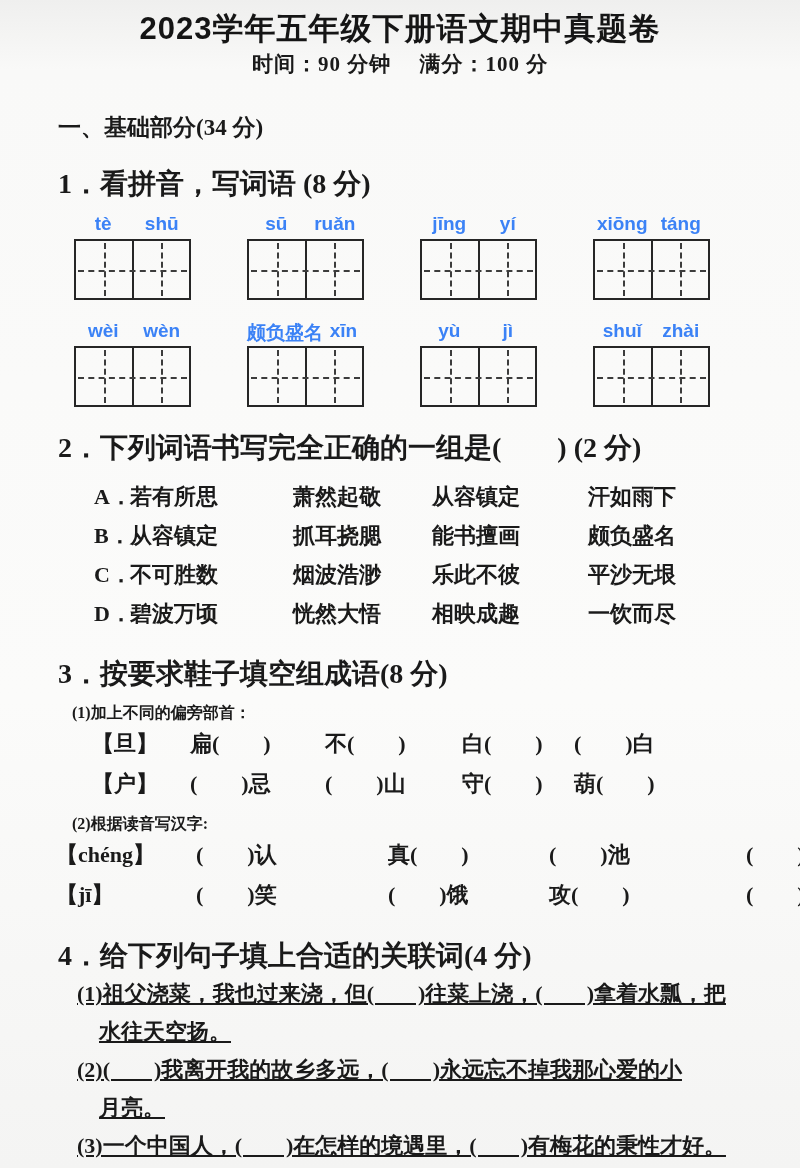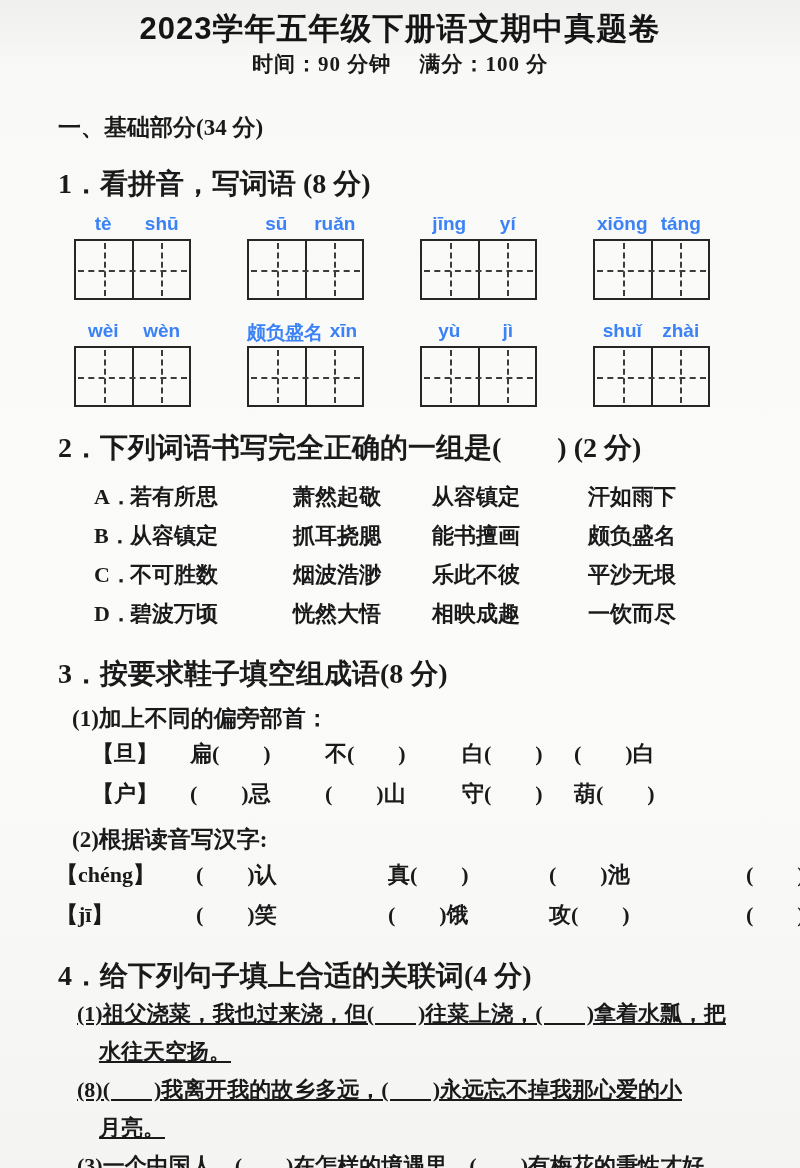--- a/index.html
+++ b/index.html
@@ -50,21 +50,21 @@
   }
 
   
   .options { margin:10px 0 0 94px; }
   .opt-row {
     display:grid; grid-template-columns:36px 163px 139px 156px auto;
     font-size:22px; font-weight:600; line-height:39px; white-space:nowrap;
   }
 
   
-  .sub-label { margin:10px 0 0 72px; font-size:23px; font-weight:600; white-space:nowrap; }
+  .sub-label { margin:10px 0 0 72px; font-size:16px; font-weight:600; white-space:nowrap; }
   .fill-row {
     display:grid; font-size:22px; font-weight:600; line-height:40px;
     white-space:nowrap;
   }
   .fr1 { margin-left:92px; grid-template-columns:98px 135px 137px 112px auto; }
   .fr2 { margin-left:56px; grid-template-columns:104px 156px 125px 161px auto;gap:36px; }
   .fr-tag { font-weight:bold; }
 
   
   .q4-item { margin-left:77px; font-size:22px; font-weight:600;text-decoration:underline; }
@@ -252,21 +252,21 @@
     <span>(　　)动</span>
   </div>
 
   <div class="q-heading">4．给下列句子填上合适的关联词(4 分)</div>
 
   <div class="q4-item">
     <div class="q4-line1">(1)祖父浇菜，我也过来浇，但(　　)往菜上浇，(　　)拿着水瓢，把</div>
     <div class="q4-line2">水往天空扬。</div>
   </div>
   <div class="q4-item">
-    <div class="q4-line1">(8)(　　)我离开我的故乡多远，(　　)永远忘不掉我那心爱的小</div>
+    <div class="q4-line1">(2)(　　)我离开我的故乡多远，(　　)永远忘不掉我那心爱的小</div>
     <div class="q4-line2">月亮。</div>
   </div>
   <div class="q4-item">
     <div class="q4-line1">(3)一个中国人，(　　)在怎样的境遇里，(　　)有梅花的秉性才好。</div>
 
   </div>
 
 </div>
 
 </body></html>

